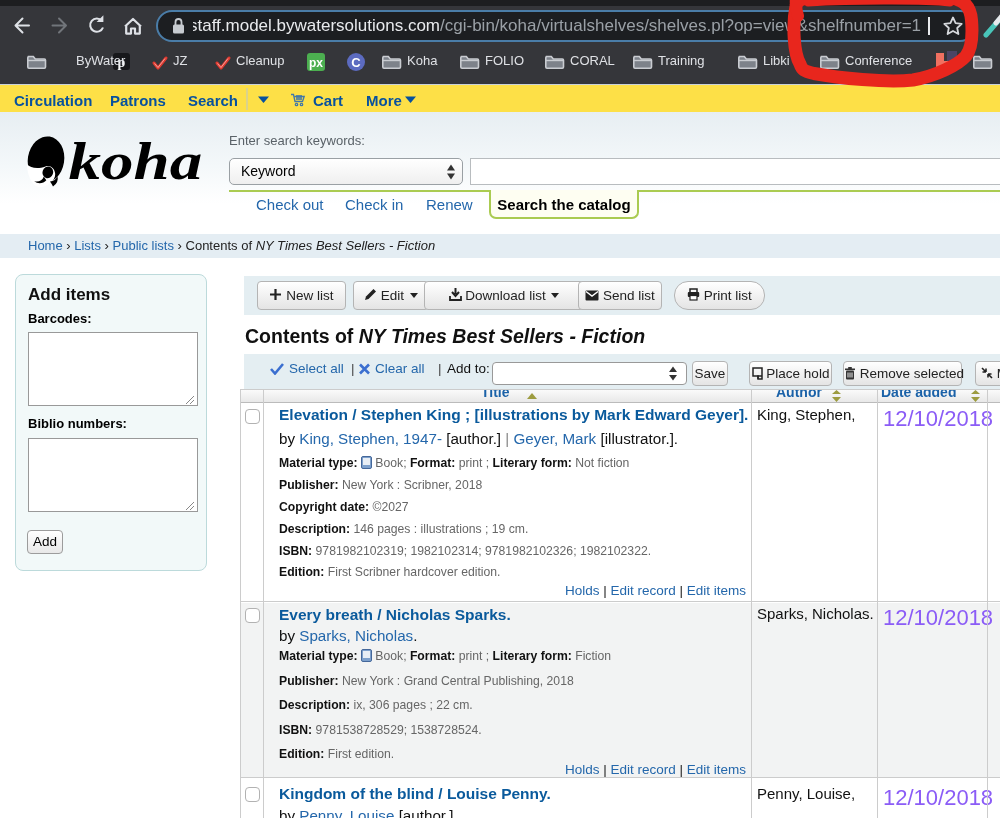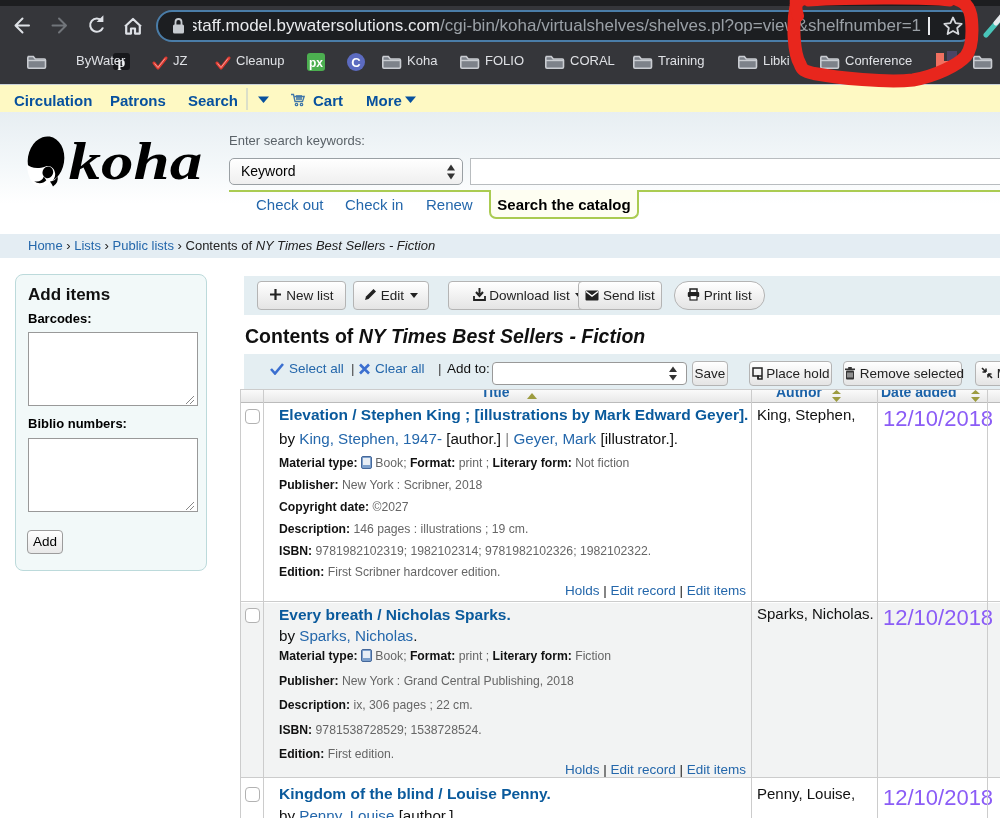--- a/index.html
+++ b/index.html
@@ -14,21 +14,21 @@
 #bookmarks { left:0; top:45px; width:1000px; height:39px; background:#35363a; }
 #pill { left:156px; top:10px; width:820px; height:32px; border-radius:16px; background:#1c1e21;
   border:2px solid #4a7da8; }
 #urltext { left:193px; top:10px; width:737px; height:32px; line-height:32px; font-size:17px;
   letter-spacing:0; color:#9aa0a6; white-space:nowrap; overflow:hidden; text-indent:-4px; }
 #urltext b { color:#e8eaed; font-weight:normal; }
 #cursor { left:928px; top:17px; width:1.5px; height:18px; background:#e8eaed; }
 .bmitem { position:absolute; top:48px; height:25px; color:#dfe1e5; font-size:13px; line-height:25px; white-space:nowrap; }
 
 
-#navbar { left:0; top:84px; width:1000px; height:28px; background:#fef9c3; border-top:1px solid #c9d2d8; }
+#navbar { left:0; top:84px; width:1000px; height:28px; background:#fde047; border-top:1px solid #c9d2d8; }
 #navbar a { position:absolute; top:0; height:28px; line-height:32px; color:#07519e; font-weight:bold; font-size:15px; }
 
 
 #header { left:0; top:112px; width:1000px; height:122px;
   background:linear-gradient(#e7eef2 0%, #f4f8fa 45%, #ffffff 75%); }
 #slabel { left:229px; top:133px; font-size:13px; color:#5a6268; }
 #kwsel { left:229px; top:158px; width:234px; height:27px; background:linear-gradient(#ffffff,#efefef);
   border:1px solid #9aa0a4; border-radius:5px; font-size:14px; color:#000; line-height:25px; padding-left:11px; }
 #sinput { left:470px; top:158px; width:535px; height:27px; background:#fff; border:1px solid #b8bcbf; }
 .gline { position:absolute; top:190px; height:2px; background:#aacb51; }
@@ -233,21 +233,21 @@
   </div>
   <div class="abs" id="addbtn">Add</div>
 
   <div class="band" style="top:276px; height:39px;"></div>
   <div class="tbtn" style="left:257px; width:89px;"><svg width="13" height="13" viewBox="0 0 13 13" style="vertical-align:-1px;">
         <path d="M 6.5 1 V 12 M 1 6.5 H 12" stroke="#222" stroke-width="2.2"></path>
       </svg> New list</div>
   <div class="tbtn" style="left:353px; width:76px;"><svg width="13" height="13" viewBox="0 0 13 13" style="vertical-align:-1px;">
         <path d="M 1 12 L 2 8.5 L 9.5 1 L 12 3.5 L 4.5 11 Z" fill="#222"></path>
       </svg> Edit <span class="car"></span></div>
-  <div class="tbtn" style="left:448px; width:160px;"><svg width="13" height="13" viewBox="0 0 13 13" style="vertical-align:-1px;">
+  <div class="tbtn" style="left:424px; width:160px;"><svg width="13" height="13" viewBox="0 0 13 13" style="vertical-align:-1px;">
         <path d="M 6.5 0 V 6 M 3 4 L 6.5 8 L 10 4" stroke="#222" stroke-width="2" fill="none"></path>
         <path d="M 1 8 V 12 H 12 V 8" stroke="#222" stroke-width="1.8" fill="none"></path>
       </svg> Download list <span class="car"></span></div>
   <div class="tbtn" style="left:578px; width:84px;"><svg width="14" height="11" viewBox="0 0 14 11" style="vertical-align:-1px;">
         <rect x="0.5" y="0.5" width="13" height="10" rx="1" fill="#222"></rect>
         <path d="M 1 1.5 L 7 6 L 13 1.5" stroke="#fff" stroke-width="1.4" fill="none"></path>
       </svg> Send list</div>
   <div class="tbtn" style="left:674px; width:91px;border-radius:14px;"><svg width="13" height="13" viewBox="0 0 13 13" style="vertical-align:-1px;">
         <path d="M 3 4 V 1 h 7 v 3" stroke="#222" stroke-width="1.5" fill="none"></path>
         <rect x="0.8" y="4" width="11.4" height="5" rx="1" fill="#222"></rect>

